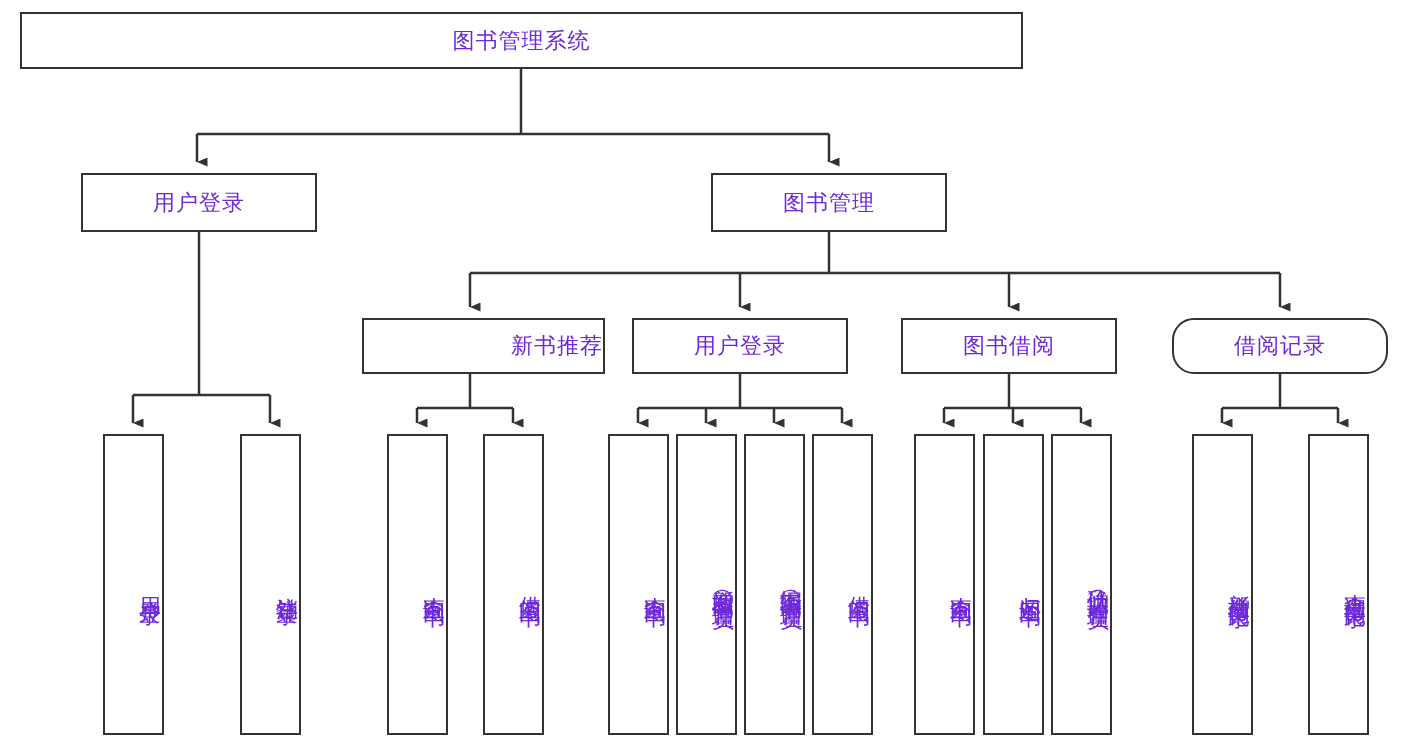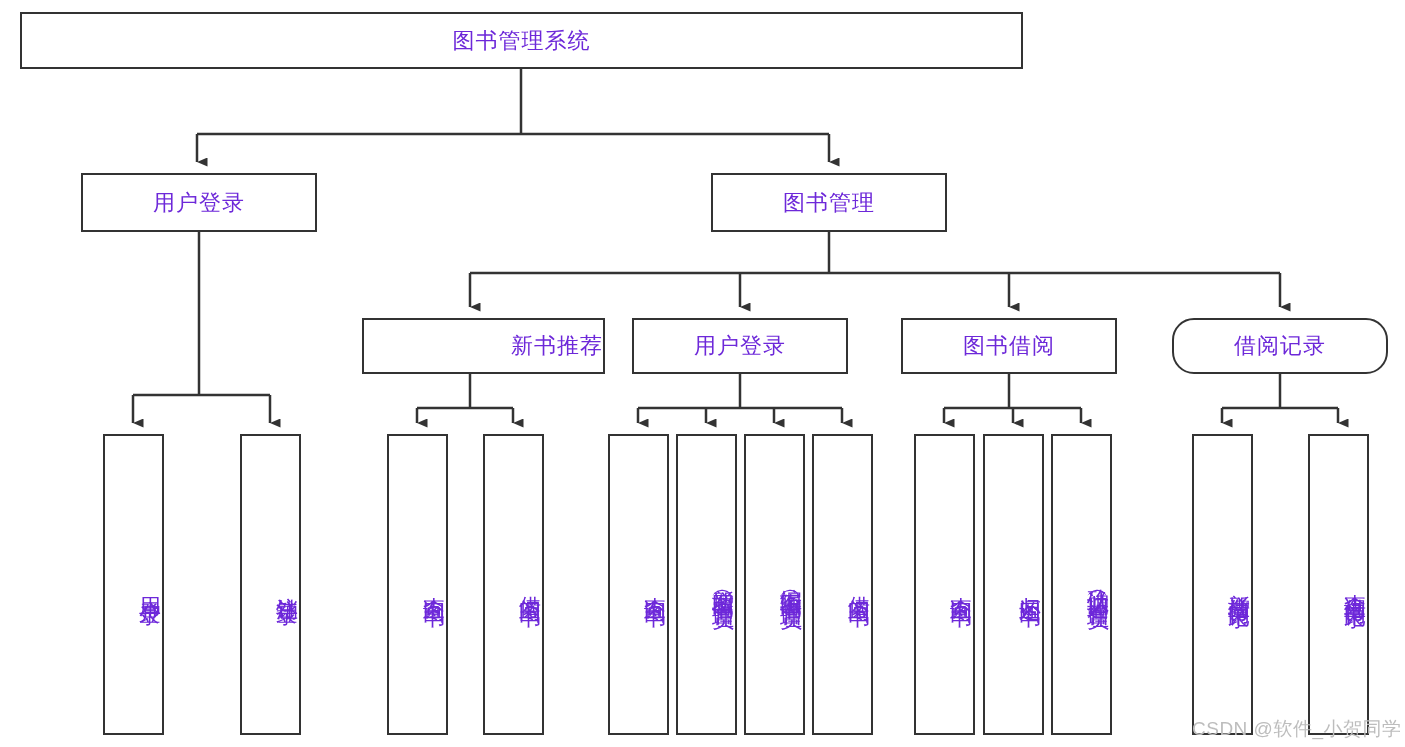--- a/index.html
+++ b/index.html
@@ -175,15 +175,14 @@
         <span class="node-label">确认归还（管理员）</span>
       </div>
       <div class="node vertical" style="left: 1192px; top: 434px; width: 61px; height: 301px;">
         <span class="node-label">新增借阅记录</span>
       </div>
       <div class="node vertical" style="left: 1308px; top: 434px; width: 61px; height: 301px;">
         <span class="node-label">查询借阅记录</span>
       </div>
     </div>
 
-  <div class="watermark" style="left: 1192px; top: 716px;">CSDN @软件_小贺同学</div>
 
 </div>
 
 </body></html>

